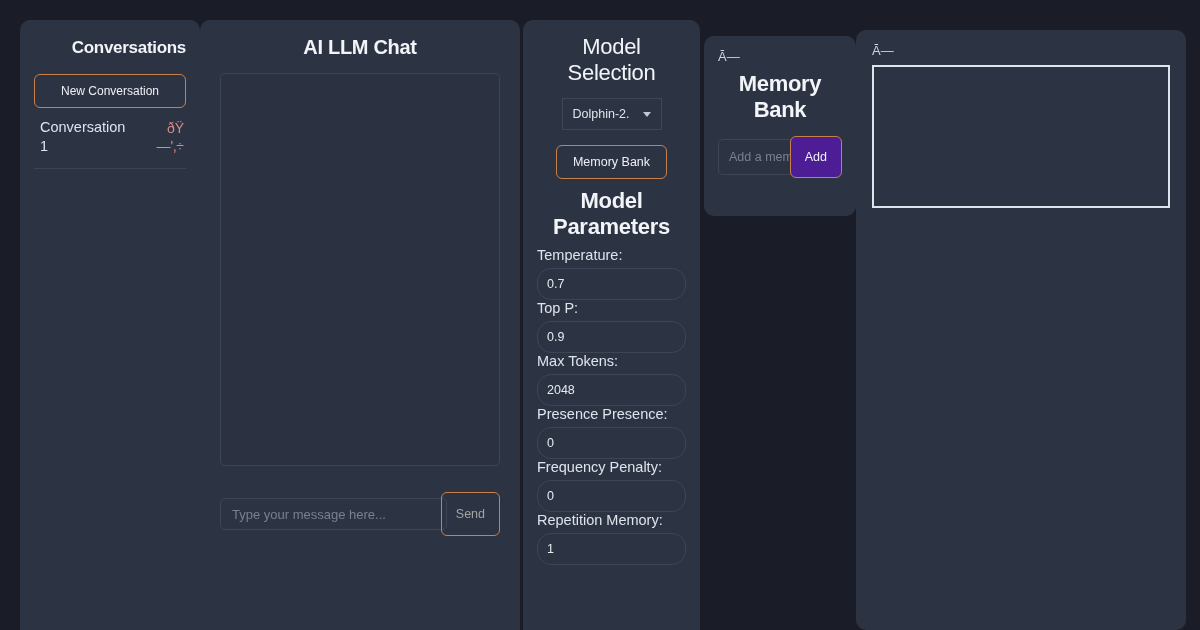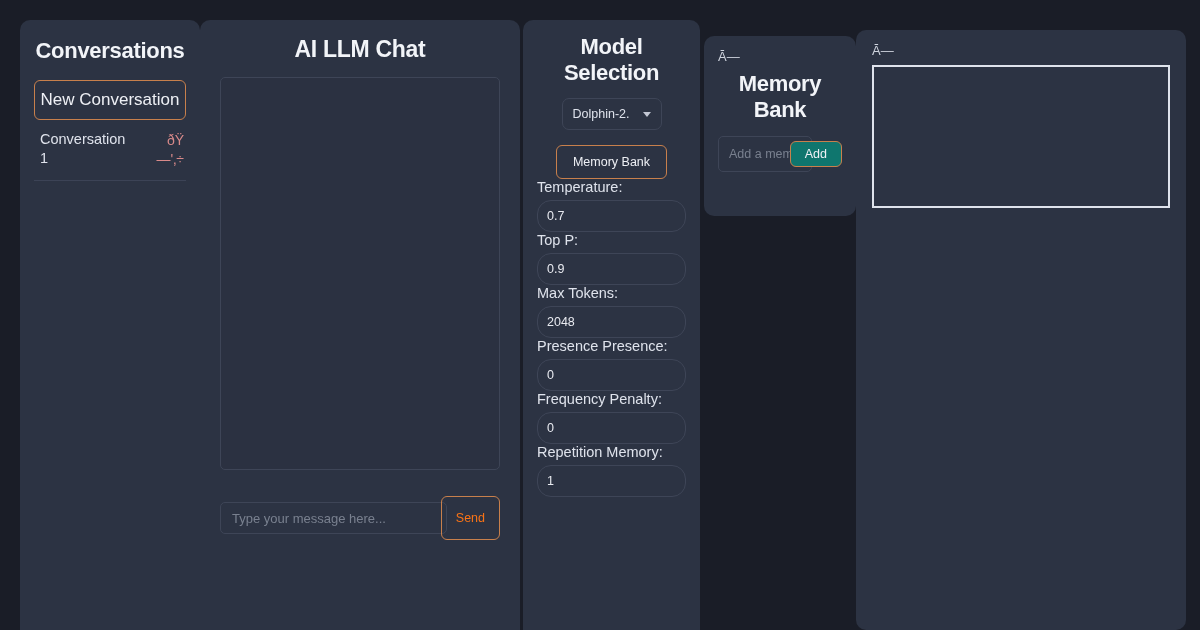--- a/index.html
+++ b/index.html
@@ -27,45 +27,45 @@
   
   #sidebar {
     left: 20px;
     top: 20px;
     width: 180px;
     height: 640px;
     padding: 18px 14px 0 14px;
   }
 
   .sidebar-title {
-    font-size: 22px;
+    font-size: 17px;
     font-weight: bold;
     color: #f2f4f8;
-    text-align: center;
+    text-align: right;
     letter-spacing: -0.3px;
     margin-bottom: 16px;
   }
 
   .btn-outline {
     display: block;
     width: 100%;
     background: transparent;
     border: 1px solid #c8804c;
     border-radius: 6px;
     color: #eef0f5;
     font-family: inherit;
-    font-size: 17px;
+    font-size: 12px;
     padding: 9px 4px;
     cursor: pointer;
     text-align: center;
   }
 
   .conv-item {
     display: flex;
-    align-items: flex-end;
+    align-items: center;
     justify-content: space-between;
     gap: 20px;
     padding: 10px 2px 12px 6px;
     border-bottom: 1px solid #3c4356;
     cursor: pointer;
   }
 
   .conv-label {
     font-size: 14.5px;
     color: #dfe3ec;
@@ -87,21 +87,21 @@
   #chat {
     left: 200px;
     top: 20px;
     width: 320px;
     height: 640px;
     padding: 16px 20px 0 20px;
     background: #2c3343;
   }
 
   .chat-title {
-    font-size: 23px;
+    font-size: 20px;
     font-weight: bold;
     color: #f2f4f8;
     text-align: center;
     margin-bottom: 14px;
     letter-spacing: -0.3px;
   }
 
   .chat-messages {
     height: 393px;
     border: 1px solid #3e4557;
@@ -128,57 +128,57 @@
     outline: none;
     height: 32px;
   }
 
   .chat-input::placeholder { color: #79808f; }
 
   .send-btn {
     background: transparent;
     border: 1px solid #c8804c;
     border-radius: 6px;
-    color: #f97316;
+    color: #a3a3a3;
     font-family: inherit;
     font-size: 12.5px;
     padding: 0 14px;
     height: 44px;
     margin-left: -6px;
     cursor: pointer;
   }
 
   
   #model {
     left: 523px;
     top: 20px;
     width: 177px;
     height: 640px;
     padding: 14px 14px 0 14px;
     text-align: center;
   }
 
   .model-title {
     font-size: 22px;
-    font-weight: bold;
+    font-weight: normal;
     color: #f2f4f8;
     line-height: 1.16;
     letter-spacing: -0.3px;
     margin-bottom: 13px;
   }
 
   .model-select {
     position: relative;
     display: inline-flex;
     align-items: center;
     justify-content: space-between;
     gap: 10px;
     background: transparent;
     border: 1px solid #3e4557;
-    border-radius: 7px;
+    border-radius: 0;
     color: #dfe3ec;
     font-family: inherit;
     font-size: 12.5px;
     padding: 8px 10px;
     min-width: 100px;
     cursor: pointer;
   }
 
   .caret {
     width: 0; height: 0;
@@ -274,28 +274,28 @@
     font-family: inherit;
     font-size: 12.5px;
     padding: 9px 10px;
     outline: none;
     height: 36px;
   }
 
   .mb-input::placeholder { color: #79808f; }
 
   .add-btn {
-    background: #0f766e;
+    background: #4c1d95;
     border: 1px solid #c8804c;
     border-radius: 6px;
     color: #eef0f5;
     font-family: inherit;
     font-size: 12.5px;
     padding: 0 14px;
-    height: 26px;
+    height: 42px;
     margin-left: -22px;
     cursor: pointer;
     position: relative;
     z-index: 2;
   }
 
   
   #rightpanel {
     left: 856px;
     top: 30px;
@@ -339,20 +339,21 @@
 <div class="panel" id="model">
   <div class="model-title">Model Selection</div>
 
   <div class="model-select">
     <span>Dolphin-2.</span>
     <span class="caret"></span>
   </div>
 
   <button class="memorybank-btn">Memory Bank</button>
 
+  <div class="params-title">Model Parameters</div>
 
   <div class="param-row">
     <span class="param-label">Temperature:</span>
     <input class="param-input" type="text" value="0.7" style="">
   </div>
 
   <div class="param-row">
     <span class="param-label">Top P:</span>
     <input class="param-input" type="text" value="0.9" style="">
   </div>

